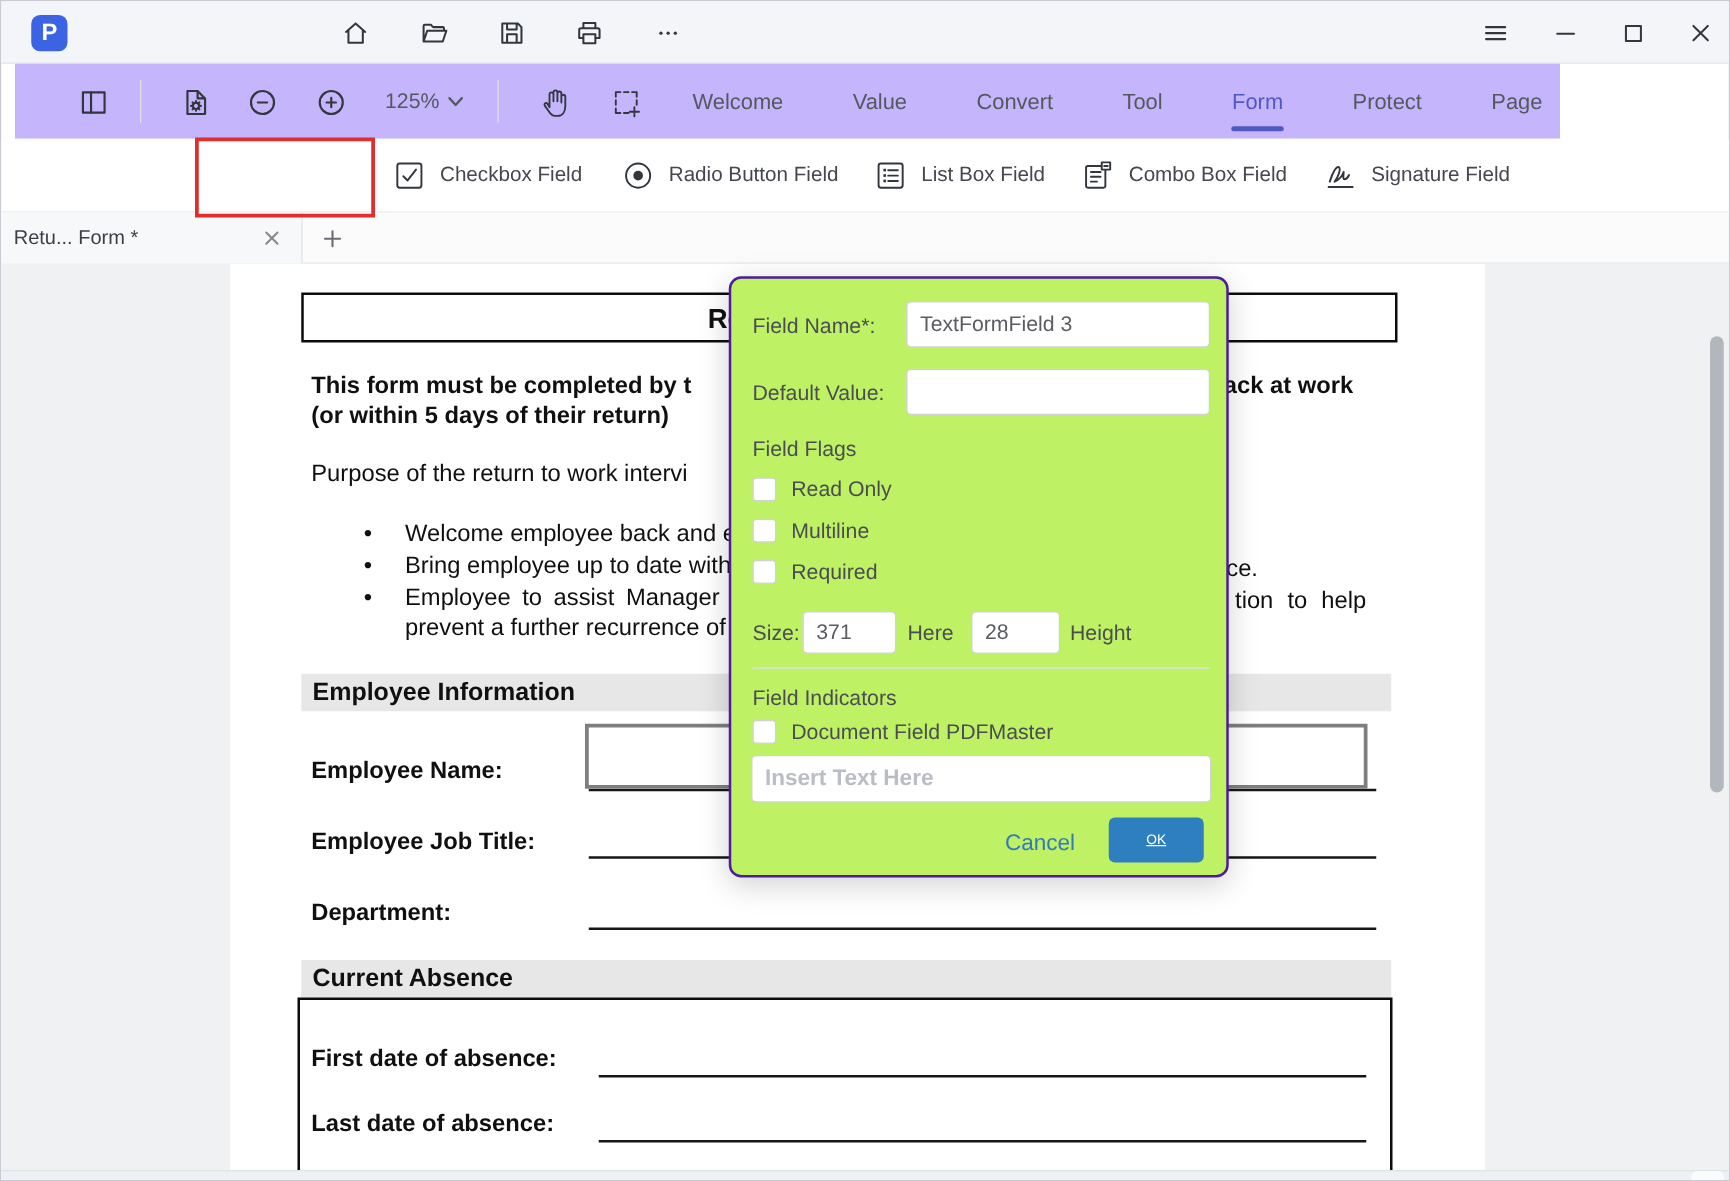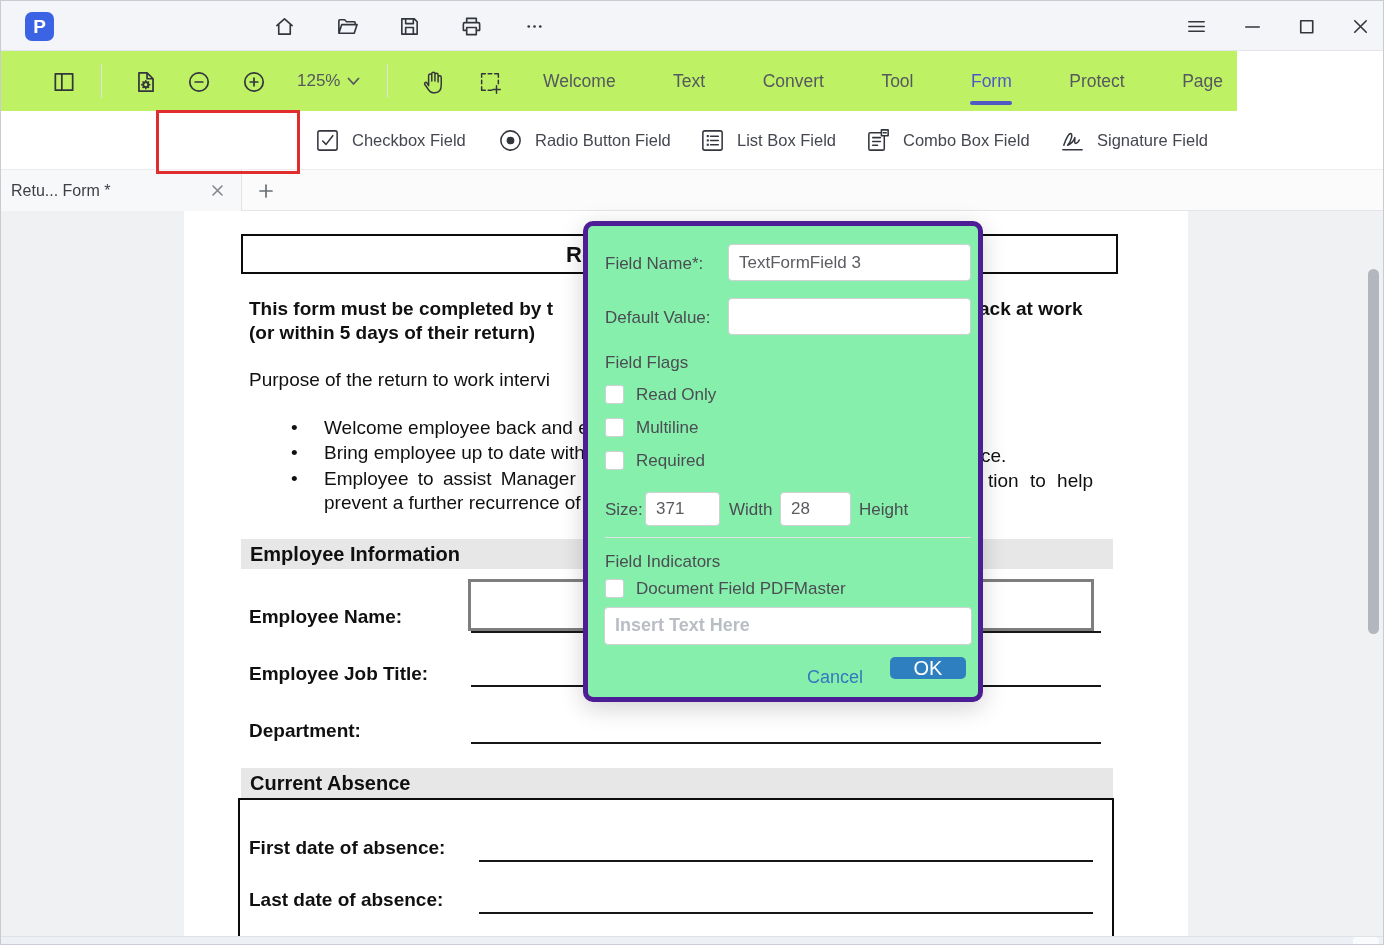--- a/index.html
+++ b/index.html
@@ -12,21 +12,21 @@
 
   
   .titlebar{position:absolute;left:0;top:0;width:1384px;height:50px;background:#f3f5f8;border-bottom:1px solid #e3e5e9;}
   .logo{position:absolute;left:24px;top:11px;width:29px;height:29px;border-radius:7px;background:#3b63e4;color:#fff;
         display:flex;align-items:center;justify-content:center;font-size:19px;font-weight:bold;}
   .app-title{position:absolute;left:66px;top:0;height:50px;display:flex;align-items:center;font-size:18px;color:#23262c;font-weight:500;}
   .tb-icon{position:absolute;top:10px;width:30px;height:30px;display:flex;align-items:center;justify-content:center;color:var(--icon-ink);cursor:pointer;}
   .tb-icon svg{width:23px;height:23px;stroke:currentColor;fill:none;stroke-width:1.7;stroke-linecap:round;stroke-linejoin:round;}
 
   
-  .toolbar{position:absolute;left:0;top:50px;width:1236px;height:60px;background:#bef264;}
+  .toolbar{position:absolute;left:11px;top:50px;width:1236px;height:60px;background:#c4b5fd;}
   .tb2-icon{position:absolute;top:16px;width:30px;height:30px;display:flex;align-items:center;justify-content:center;color:var(--icon-ink);cursor:pointer;}
   .tb2-icon svg{width:26px;height:26px;stroke:currentColor;fill:none;stroke-width:1.6;stroke-linecap:round;stroke-linejoin:round;}
   .vdiv{position:absolute;top:13px;width:1px;height:34px;background:#dfe1e5;}
   .zoom-label{position:absolute;left:296px;top:0;height:60px;display:flex;align-items:center;gap:7px;font-size:17px;color:#55585f;cursor:pointer;}
   .zoom-label svg{width:13px;height:9px;stroke:#55585f;fill:none;stroke-width:1.8;stroke-linecap:round;stroke-linejoin:round;}
   .menu{position:absolute;left:540px;right:12px;top:0;height:60px;display:flex;justify-content:space-between;align-items:center;}
   .menu-item{font-size:17.5px;color:#55585f;cursor:pointer;position:relative;padding:17px 2px;}
   .menu-item.active{color:var(--accent-indigo);}
   .menu-item.active::after{content:"";position:absolute;left:50%;transform:translateX(-50%);bottom:4px;width:42px;height:4px;border-radius:2px;background:var(--accent-indigo);}
 
@@ -59,33 +59,33 @@
   .r19{font-size:19px;}
   .sec-bar{position:absolute;left:57px;width:872px;height:30px;background:#e7e7e7;display:flex;align-items:center;padding-left:9px;font-size:20px;font-weight:bold;}
   .uline{position:absolute;height:2px;background:#161616;}
   .name-fieldbox{position:absolute;left:284px;top:368px;width:626px;height:52px;border:3px solid #7e7e7e;background:#fff;cursor:pointer;}
   .absence-box{position:absolute;left:54px;top:587px;width:876px;height:145px;border:2px solid #0c0c0c;}
   .scroll-thumb{position:absolute;left:1367px;top:58px;width:11px;height:365px;border-radius:6px;background:#b2b7bd;cursor:pointer;}
   .bottom-strip{position:absolute;left:0;top:725px;width:1384px;height:10px;background:#edf0f4;border-top:1px solid #dfe3e8;}
   .scroll-corner{position:absolute;left:1352px;top:726px;width:26px;height:9px;background:#fafbfd;border-radius:4px 4px 0 0;}
 
   
-  .dialog{position:absolute;left:582px;top:220px;width:400px;height:481px;background:#86efac;border:5px solid #4c1d95;border-radius:10px;
+  .dialog{position:absolute;left:582px;top:220px;width:400px;height:481px;background:#bef264;border:2px solid #4c1d95;border-radius:10px;
           box-shadow:0 6px 24px rgba(0,0,0,.18);z-index:100;font-size:17px;color:#4b4d52;}
   .dlg-label{position:absolute;left:17px;white-space:nowrap;}
   .dlg-input{position:absolute;border:1px solid #cfd1d5;border-radius:4px;background:#fff;font-family:"Liberation Sans",sans-serif;
              font-size:17px;color:#5a5c61;padding:0 10px;outline:none;}
   .dlg-input::placeholder{color:#b9bdc4;font-size:18px;}
   .chk{position:absolute;left:17px;width:19px;height:19px;border:1px solid #cfd1d5;border-radius:3px;background:#fff;cursor:pointer;}
   .chk-label{position:absolute;left:48px;white-space:nowrap;cursor:default;}
   .dlg-divider{position:absolute;left:17px;top:311px;width:366px;height:1px;background:#e1e2e5;}
   .cancel-btn{position:absolute;left:204px;top:437px;width:86px;height:28px;display:flex;align-items:center;justify-content:center;
               color:var(--cancel-blue);font-size:18px;cursor:pointer;background:none;border:none;font-family:"Liberation Sans",sans-serif;}
-  .ok-btn{position:absolute;left:302px;top:431px;width:76px;height:22px;background:var(--ok-blue);border:none;border-radius:5px;
-          color:#fff;font-size:20px;cursor:pointer;font-family:"Liberation Sans",sans-serif;}
+  .ok-btn{position:absolute;left:302px;top:431px;width:76px;height:36px;background:var(--ok-blue);border:none;border-radius:5px;
+          color:#fff;font-size:11px;cursor:pointer;font-family:"Liberation Sans",sans-serif;text-decoration:underline;}
 </style>
 </head>
 <body>
 
 <div class="window">
 
   <div class="titlebar">
     <div class="logo">
         <span>P</span>
       </div>
@@ -181,21 +181,21 @@
     </div>
     <div class="tb2-icon" style="left:474px">
       <svg viewBox="0 0 28 28">
           <path d="M5 5 h4 M12 5 h4 M19 5 h4 M5 5 v4 M5 12 v4 M5 19 v4 M23 5 v4 M23 12 v4 M5 23 h4 M12 23 h4" stroke-dasharray="none"></path>
           <path d="M21 18 v8 M17 22 h8"></path>
         </svg>
     </div>
 
     <div class="menu">
       <div class="menu-item">Welcome</div>
-      <div class="menu-item">Text</div>
+      <div class="menu-item">Value</div>
       <div class="menu-item">Convert</div>
       <div class="menu-item">Tool</div>
       <div class="menu-item active">Form</div>
       <div class="menu-item">Protect</div>
       <div class="menu-item">Page</div>
     </div>
   </div>
 
   <div class="tools-row">
     <div class="tool-selected">
@@ -330,21 +330,21 @@
 
     <div class="chk" style="top:159px"></div>
     <div class="chk-label" style="top:159px">Read Only</div>
     <div class="chk" style="top:192px"></div>
     <div class="chk-label" style="top:192px">Multiline</div>
     <div class="chk" style="top:225px"></div>
     <div class="chk-label" style="top:225px">Required</div>
 
     <div class="dlg-label" style="top:274px">Size:</div>
     <input class="dlg-input" style="left: 57px; top: 266px; width: 75px; height: 34px;" value="371">
-    <div class="dlg-label" style="left:141px;top:274px">Width</div>
+    <div class="dlg-label" style="left:141px;top:274px">Here</div>
     <input class="dlg-input" style="left: 192px; top: 266px; width: 71px; height: 34px;" value="28">
     <div class="dlg-label" style="left:271px;top:274px">Height</div>
 
     <div class="dlg-divider"></div>
 
     <div class="dlg-label" style="top:326px">Field Indicators</div>
     <div class="chk" style="top:353px"></div>
     <div class="chk-label" style="top:353px">Document Field PDFMaster</div>
 
     <input class="dlg-input" style="left: 16px; top: 381px; width: 368px; height: 38px; font-weight: bold;" placeholder="Insert Text Here">

